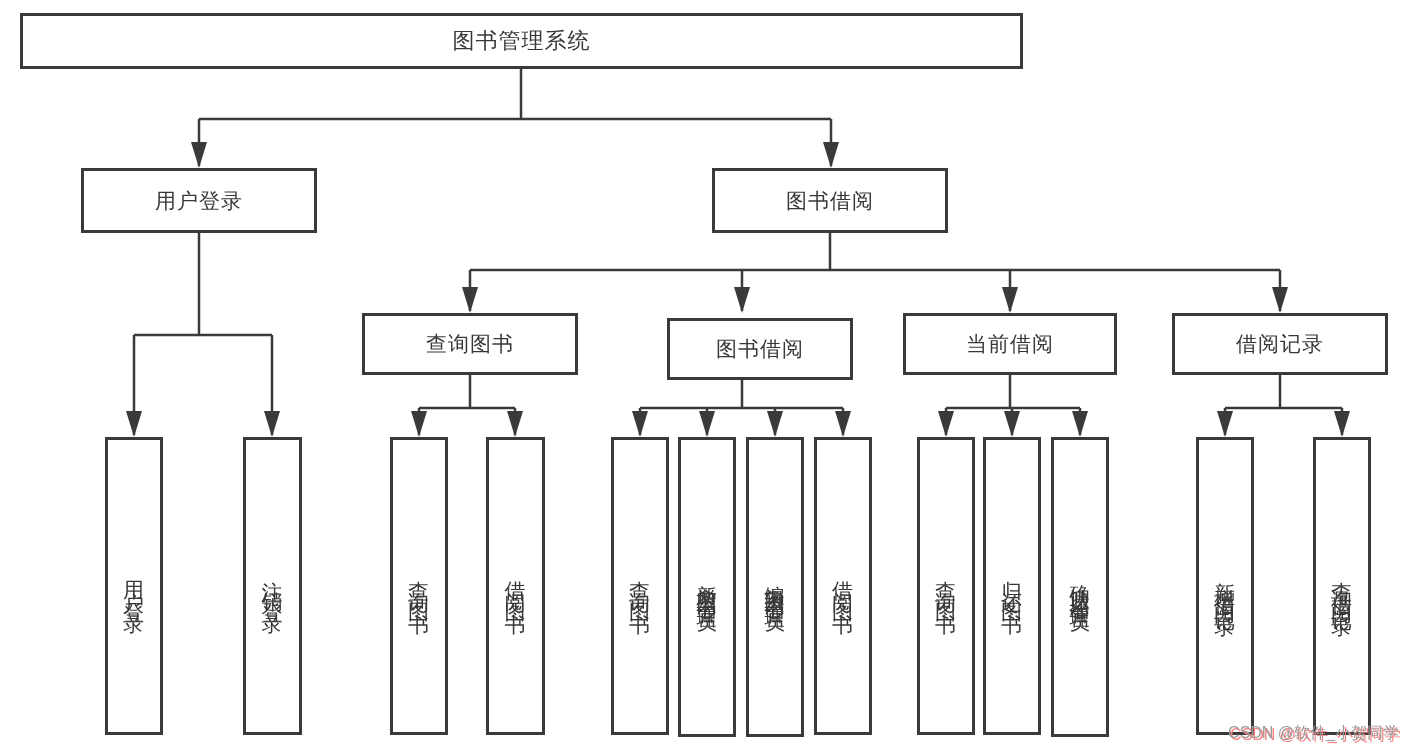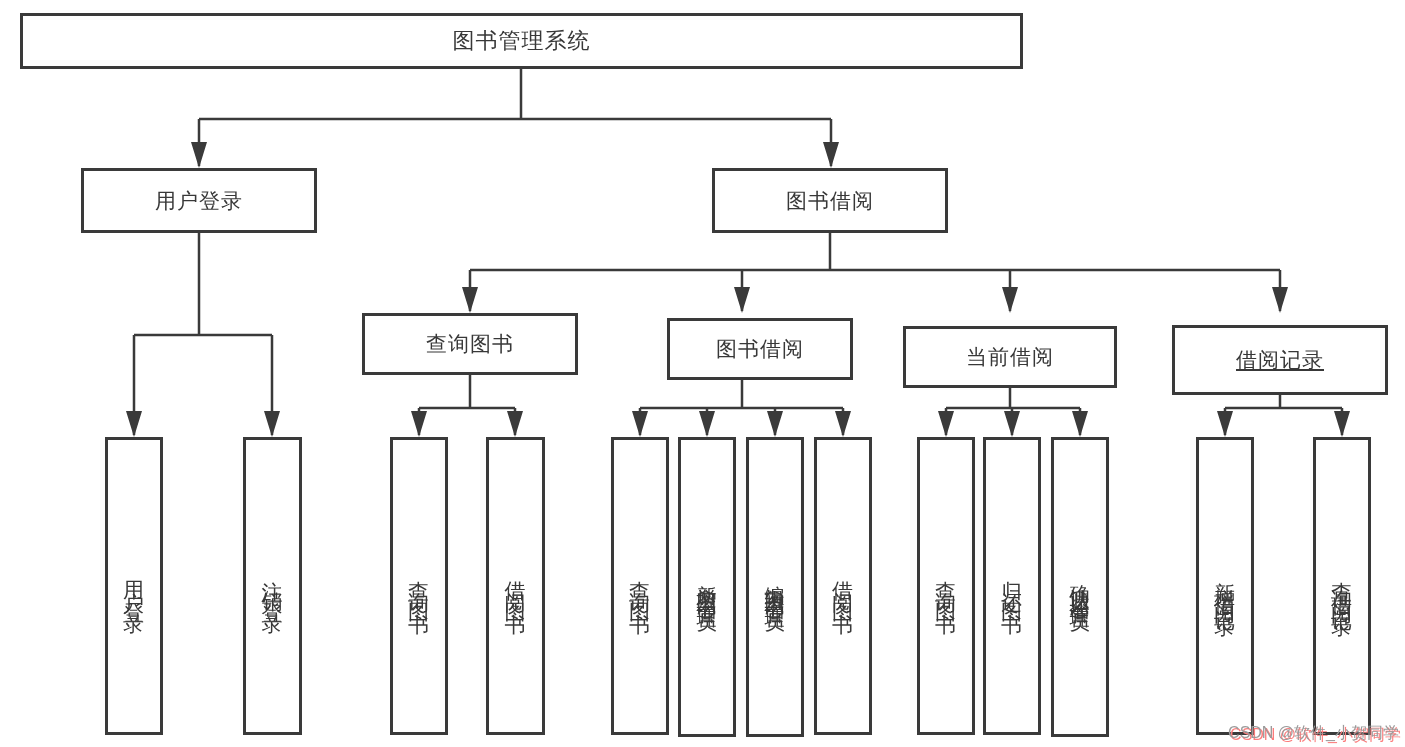--- a/index.html
+++ b/index.html
@@ -76,22 +76,22 @@
     </g>
   </svg>
 
   <div class="node hbox rootbox" style="left:20px;top:13px;width:1003px;height:56px;">图书管理系统</div>
 
   <div class="node hbox" style="left:81px;top:168px;width:236px;height:65px;">用户登录</div>
   <div class="node hbox" style="left:712px;top:168px;width:236px;height:65px;">图书借阅</div>
 
   <div class="node hbox" style="left:362px;top:313px;width:216px;height:62px;">查询图书</div>
   <div class="node hbox" style="left:634px;top:318px;width:186px;height:62px;margin-left:33px;">图书借阅</div>
-  <div class="node hbox" style="left:903px;top:326px;width:214px;height:62px;">当前借阅</div>
-  <div class="node hbox" style="left:1172px;top:325px;width:216px;height:70px;text-decoration:underline;">借阅记录</div>
+  <div class="node hbox" style="left:903px;top:313px;width:214px;height:62px;">当前借阅</div>
+  <div class="node hbox" style="left:1172px;top:313px;width:216px;height:62px;">借阅记录</div>
 
   <div class="node vbox" style="left:105px;top:437px;width:58px;height:298px;">用户登录</div>
   <div class="node vbox" style="left:243px;top:437px;width:59px;height:298px;">注销登录</div>
 
   <div class="node vbox" style="left:390px;top:437px;width:58px;height:298px;">查询图书</div>
   <div class="node vbox" style="left:486px;top:437px;width:59px;height:298px;">借阅图书</div>
 
   <div class="node vbox" style="left:611px;top:437px;width:58px;height:298px;">查询图书</div>
   <div class="node vbox ls-s" style="left:678px;top:437px;width:58px;height:300px;">新增图书（管理员）</div>
   <div class="node vbox ls-s" style="left:746px;top:437px;width:58px;height:300px;">编辑图书（管理员）</div>

